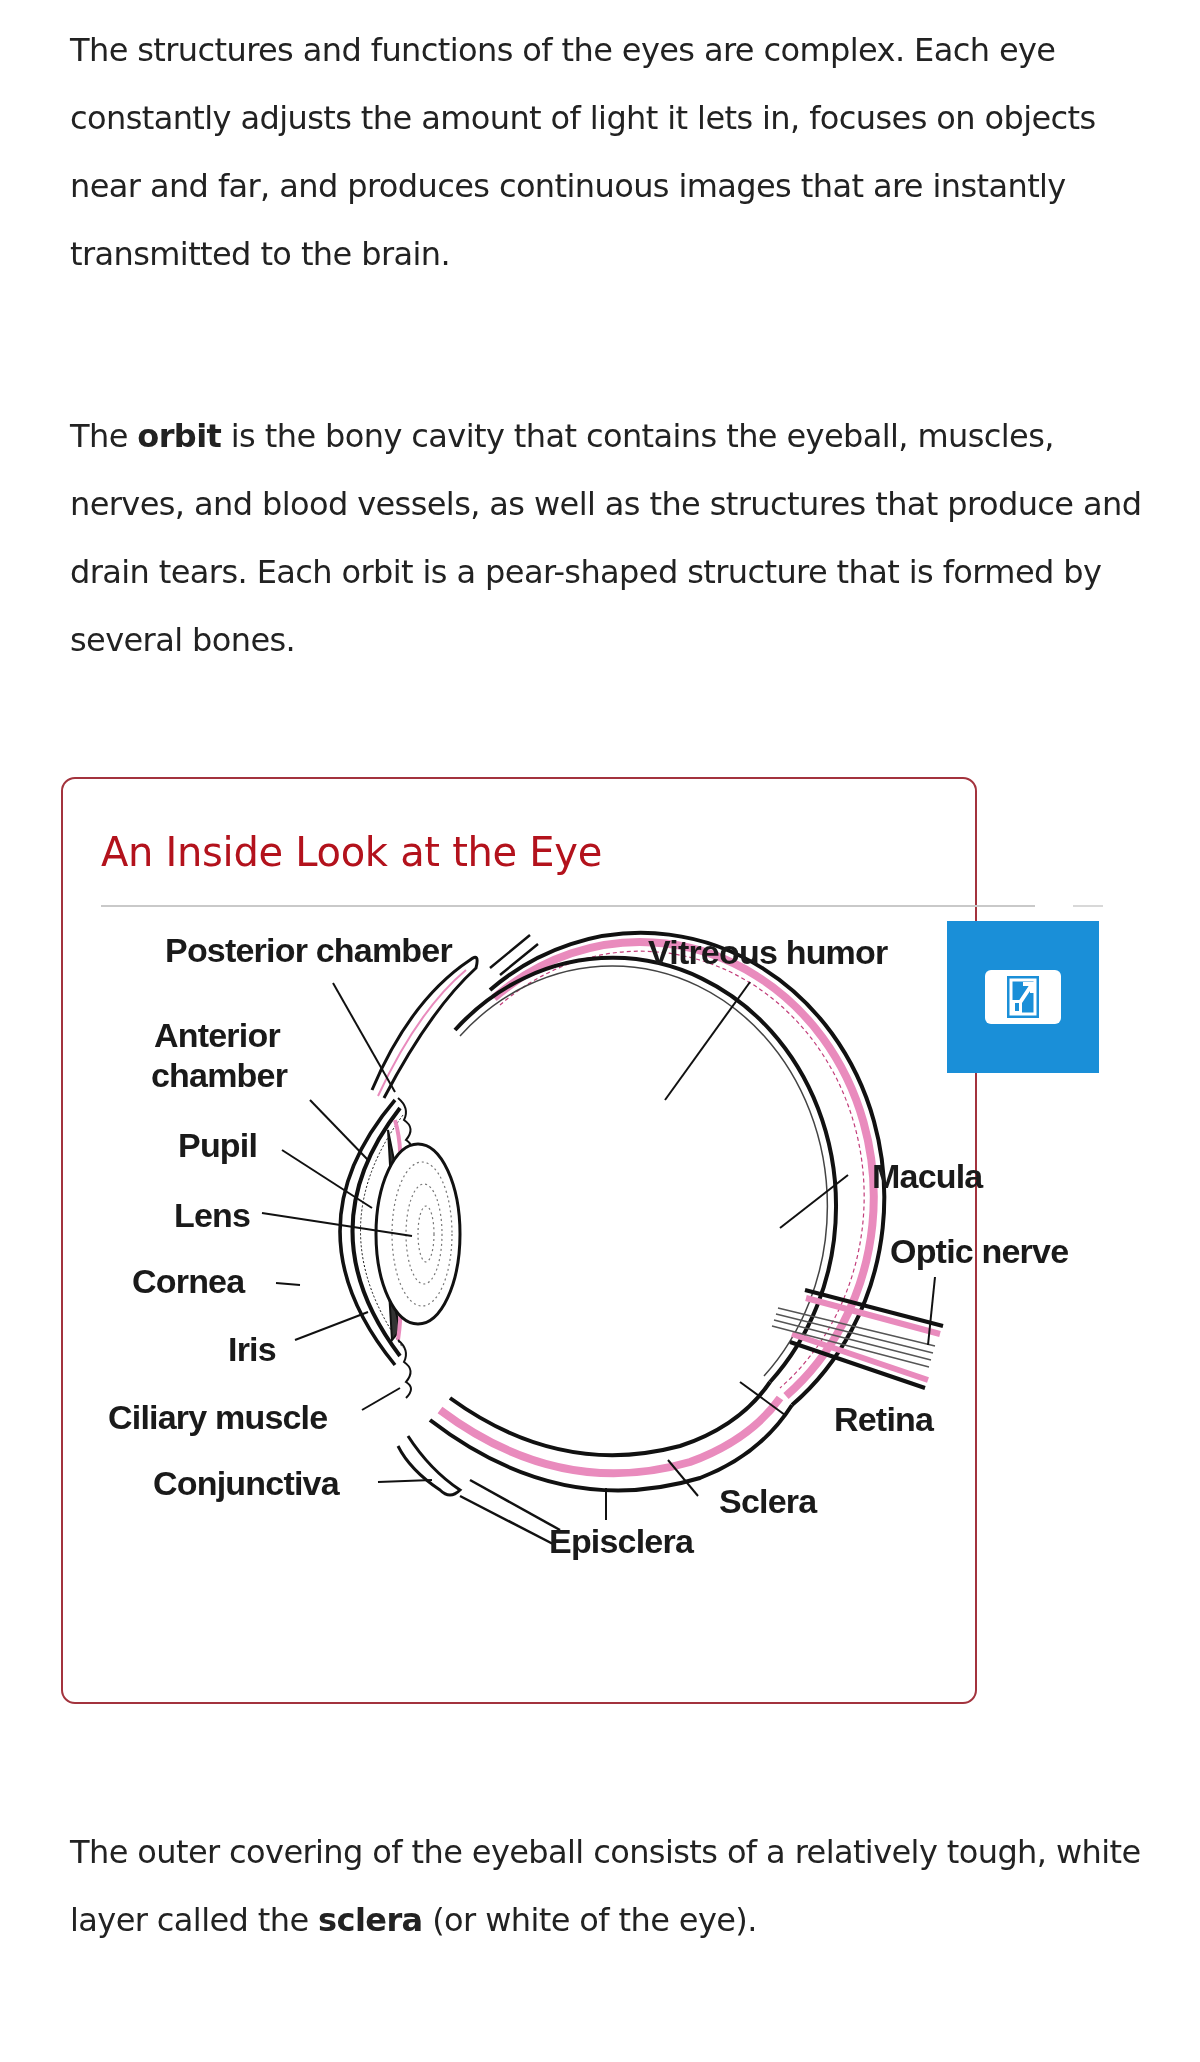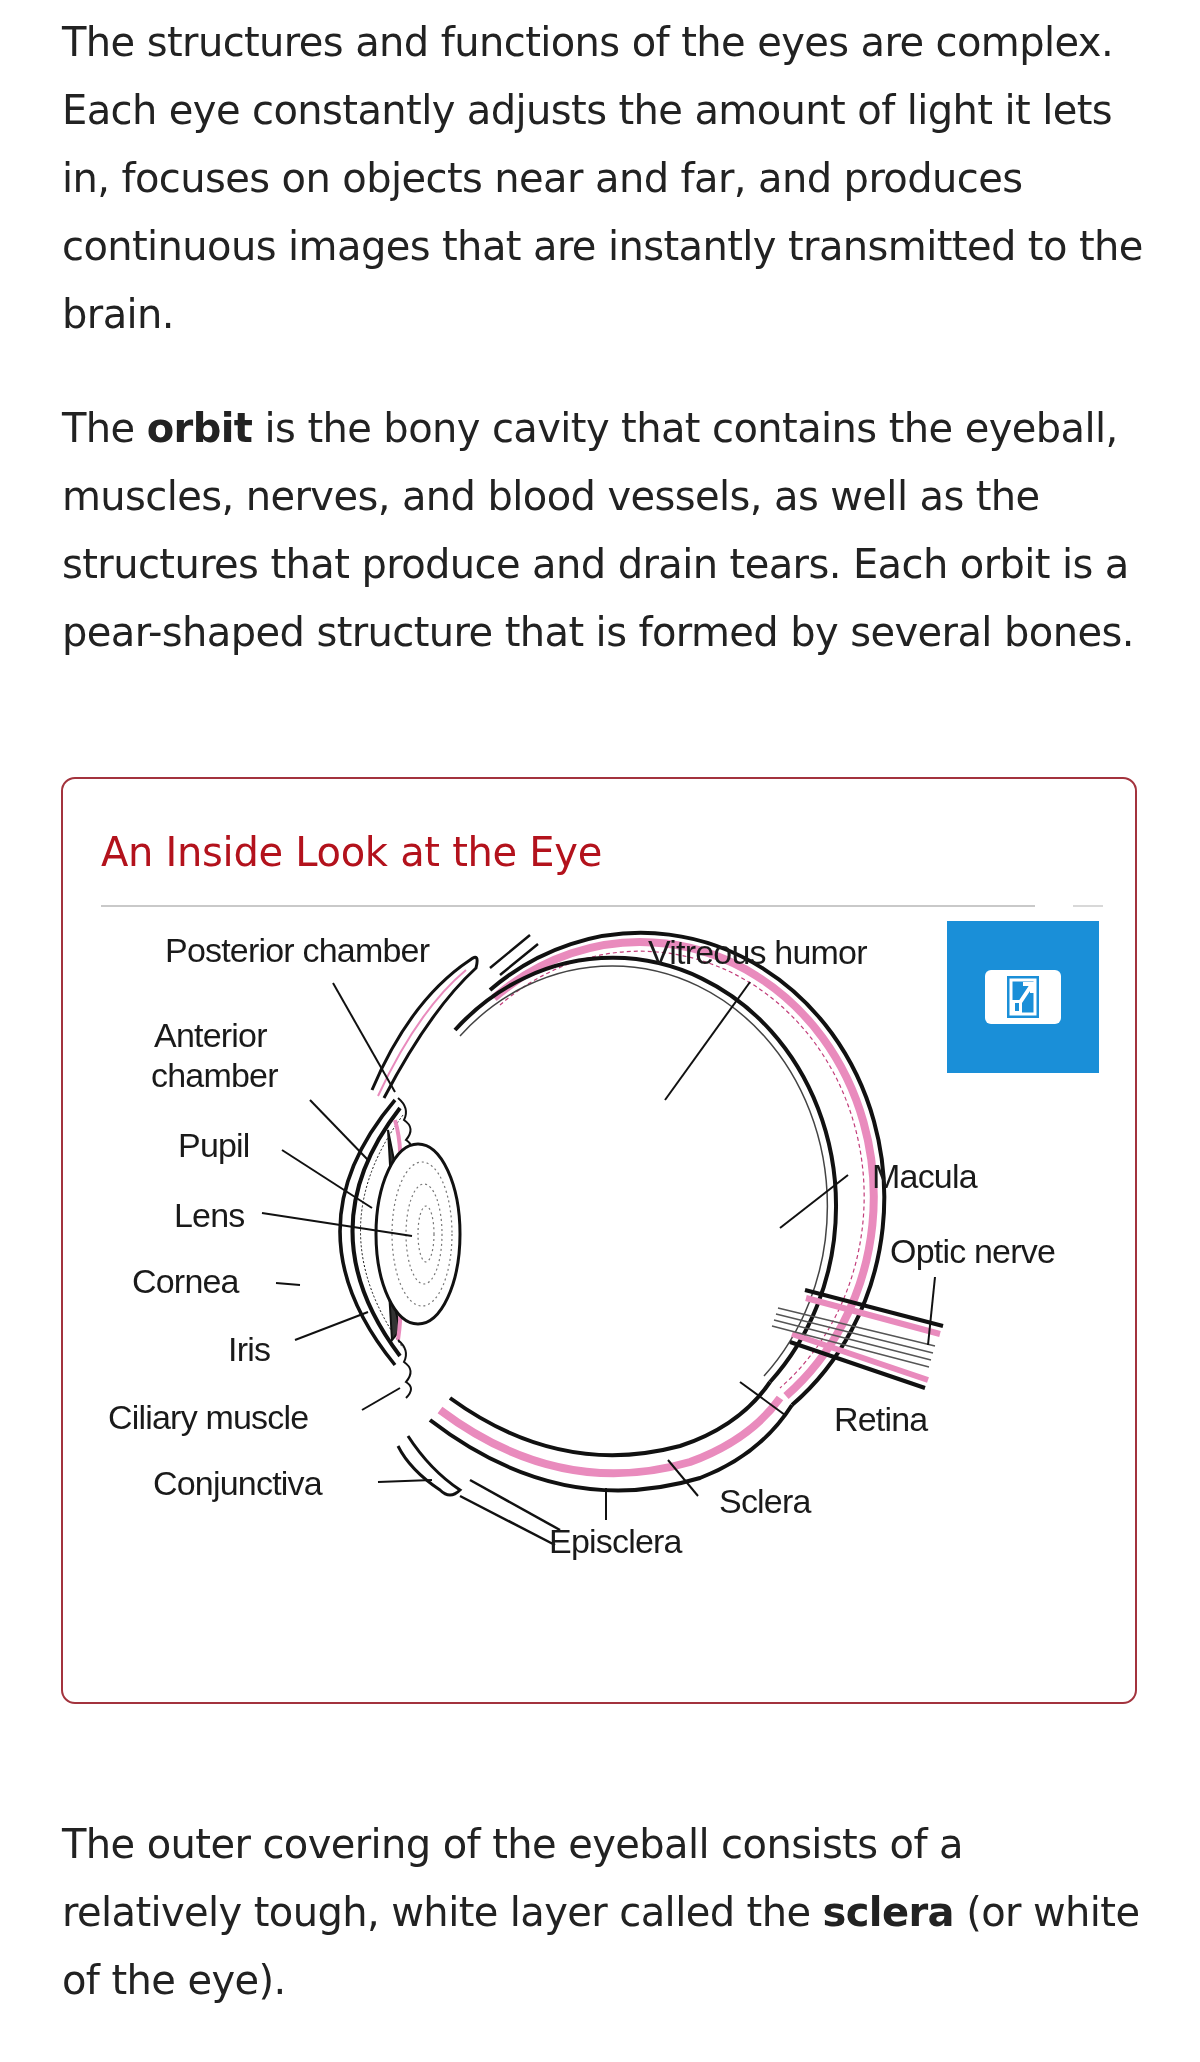--- a/index.html
+++ b/index.html
@@ -3,30 +3,30 @@
 <meta charset="utf-8">
 <style>
   html, body { margin: 0; padding: 0; background: #ffffff; }
   body {
     width: 1200px; height: 2062px; position: relative; overflow: hidden;
     font-family: "DejaVu Sans", "Liberation Sans", sans-serif;
     color: #222222;
   }
   .para {
     position: absolute; left: 62px; width: 1090px;
-    font-size: 40px; line-height: 68px; margin: 0;
+    font-size: 32px; line-height: 68px; margin: 8px;
     letter-spacing: -0.6px;
   }
   .para b { font-weight: bold; }
   #p1 { top: 8px; }
   #p2 { top: 394px; }
   #p3 { top: 1810px; }
 
   .figure-box {
-    position: absolute; left: 61px; top: 777px; width: 1076px; height: 927px;
+    position: absolute; left: 61px; top: 777px; width: 916px; height: 927px;
     border: 2px solid #a3333d; border-radius: 14px; box-sizing: border-box;
     background: #fff;
   }
   .figure-title {
     position: absolute; left: 38px; top: 50px; margin: 0;
     font-size: 40px; font-weight: normal; color: #b3121c; letter-spacing: -0.3px;
   }
   .figure-rule {
     position: absolute; left: 38px; top: 126px; width: 934px; height: 0;
     border-top: 2px solid #c9c9c9;
@@ -41,20 +41,21 @@
     display: flex; align-items: center; justify-content: center;
   }
   .diagram {
     position: absolute; left: 0; top: 0; width: 1200px; height: 2062px;
     pointer-events: none;
   }
   .lbl {
     position: absolute; font-family: "Liberation Sans", sans-serif;
     font-size: 34px; color: #1a1a1a; white-space: nowrap; line-height: 38px;
     letter-spacing: -0.8px;
+    font-weight: bold;
   }
 </style>
 </head>
 <body>
 
 <p id="p1" class="para"><span>The structures and functions of the eyes are complex. Each eye constantly adjusts the amount of light it lets in, focuses on objects near and far, and produces continuous images that are instantly transmitted to the brain.</span></p>
 
 <p id="p2" class="para"><span>The </span><b>orbit</b><span> is the bony cavity that contains the eyeball, muscles, nerves, and blood vessels, as well as the structures that produce and drain tears. Each orbit is a pear-shaped structure that is formed by several bones.</span></p>
 
 <div class="figure-box">

